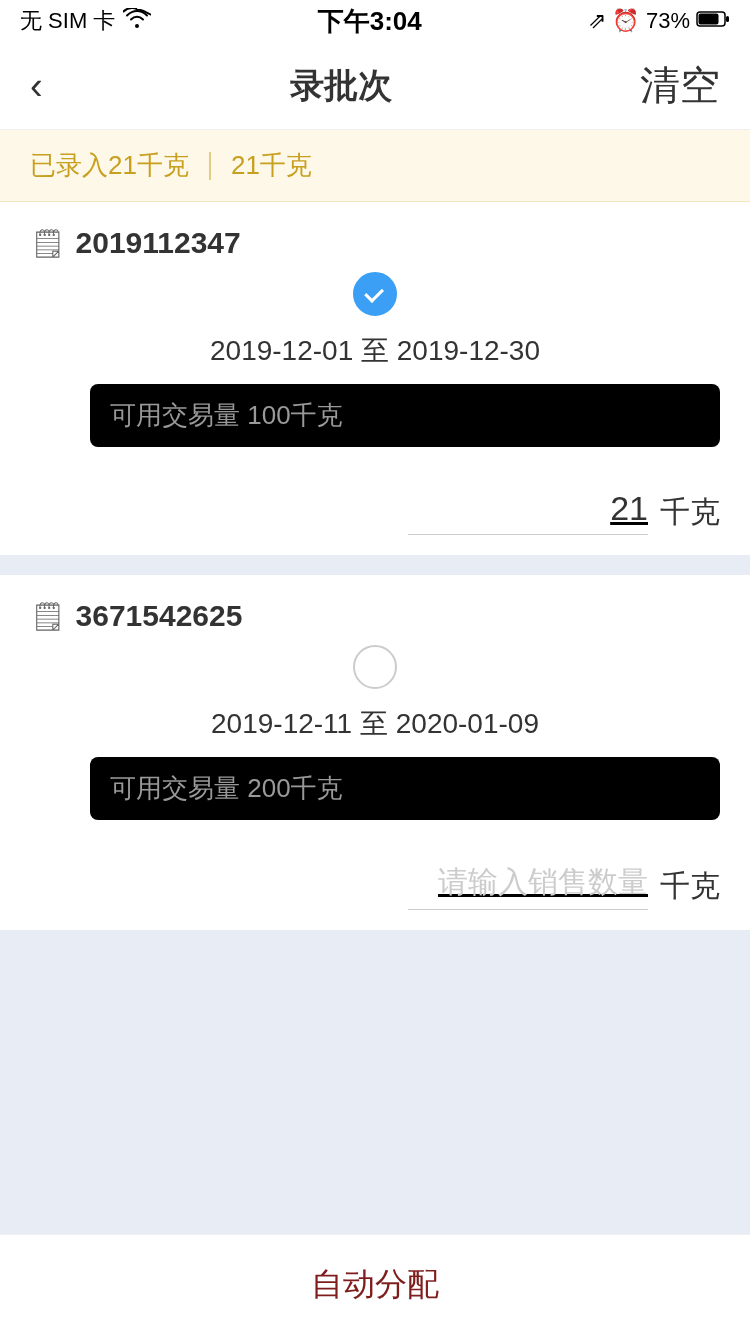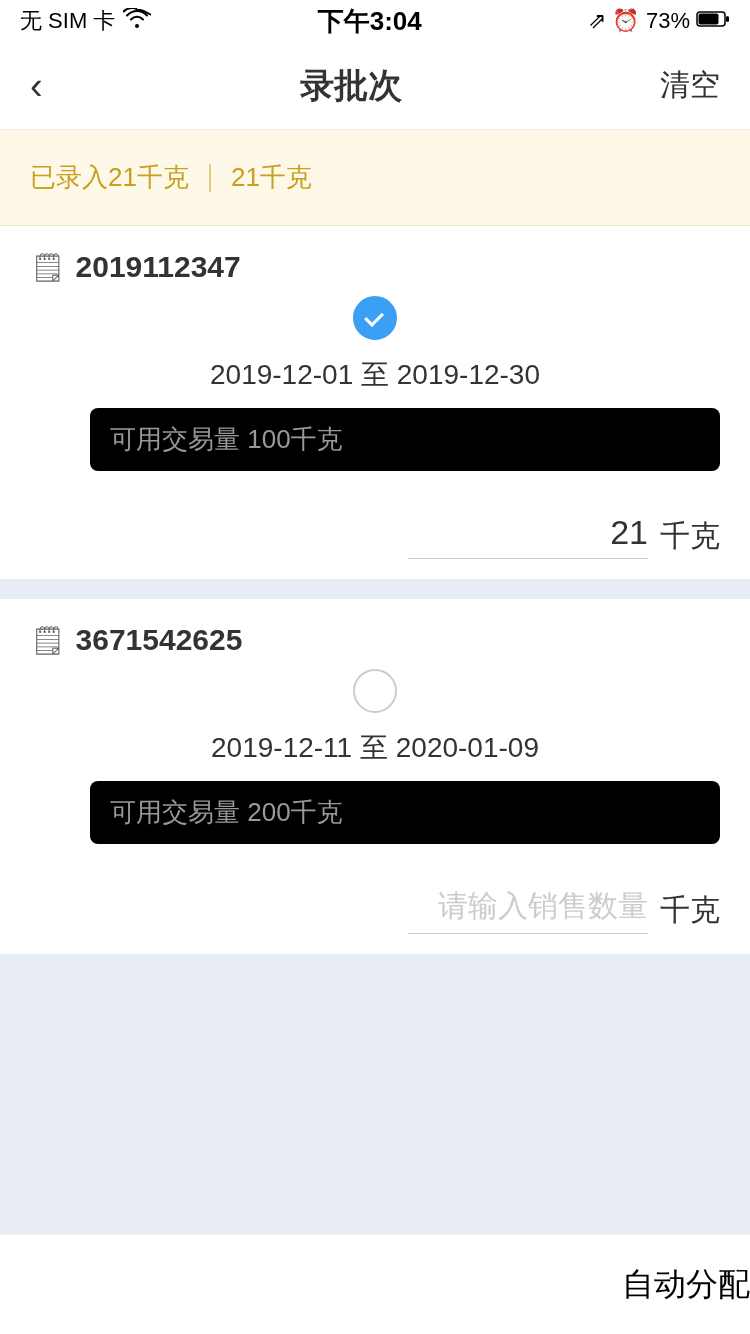--- a/index.html
+++ b/index.html
@@ -59,30 +59,30 @@
       color: #333;
       cursor: pointer;
       line-height: 1;
     }
     .nav-title {
       font-size: 34px;
       font-weight: 600;
       color: #333;
     }
     .nav-action {
-      font-size: 30px;
+      font-size: 40px;
       color: #333;
       cursor: pointer;
       text-align: center;
     }
 
     
     .info-banner {
       background: #fdf8e8;
-      padding: 30px 30px;
+      padding: 18px 30px;
       display: flex;
       align-items: center;
       gap: 0;
       border-bottom: 1px solid #f0e8c0;
     }
     .info-banner-text {
       font-size: 26px;
       color: #c8a020;
     }
     .info-banner-divider {
@@ -181,20 +181,21 @@
       display: flex;
       align-items: center;
       justify-content: flex-end;
       padding: 18px 30px 0 30px;
       gap: 12px;
     }
     .qty-underline-wrap {
       display: flex;
       flex-direction: column;
       align-items: flex-end;
+      text-decoration: underline;
     }
     .qty-underline {
       width: 240px;
       height: 1px;
       background: #ccc;
       margin-top: 6px;
     }
 
     
     .section-sep {
@@ -217,23 +218,23 @@
       width: 750px;
       height: 100px;
       display: flex;
       z-index: 100;
     }
     .bottom-btn-auto {
       flex: 1;
       background: #fff;
       display: flex;
       align-items: center;
-      justify-content: flex-end;
+      justify-content: center;
       font-size: 32px;
-      color: #000000;
+      color: #7f1d1d;
       border-top: 1px solid #eee;
       cursor: pointer;
     }
     .bottom-btn-confirm {
       flex: 1;
       background: #4aa8f0;
       display: flex;
       align-items: center;
       justify-content: center;
       font-size: 34px;

